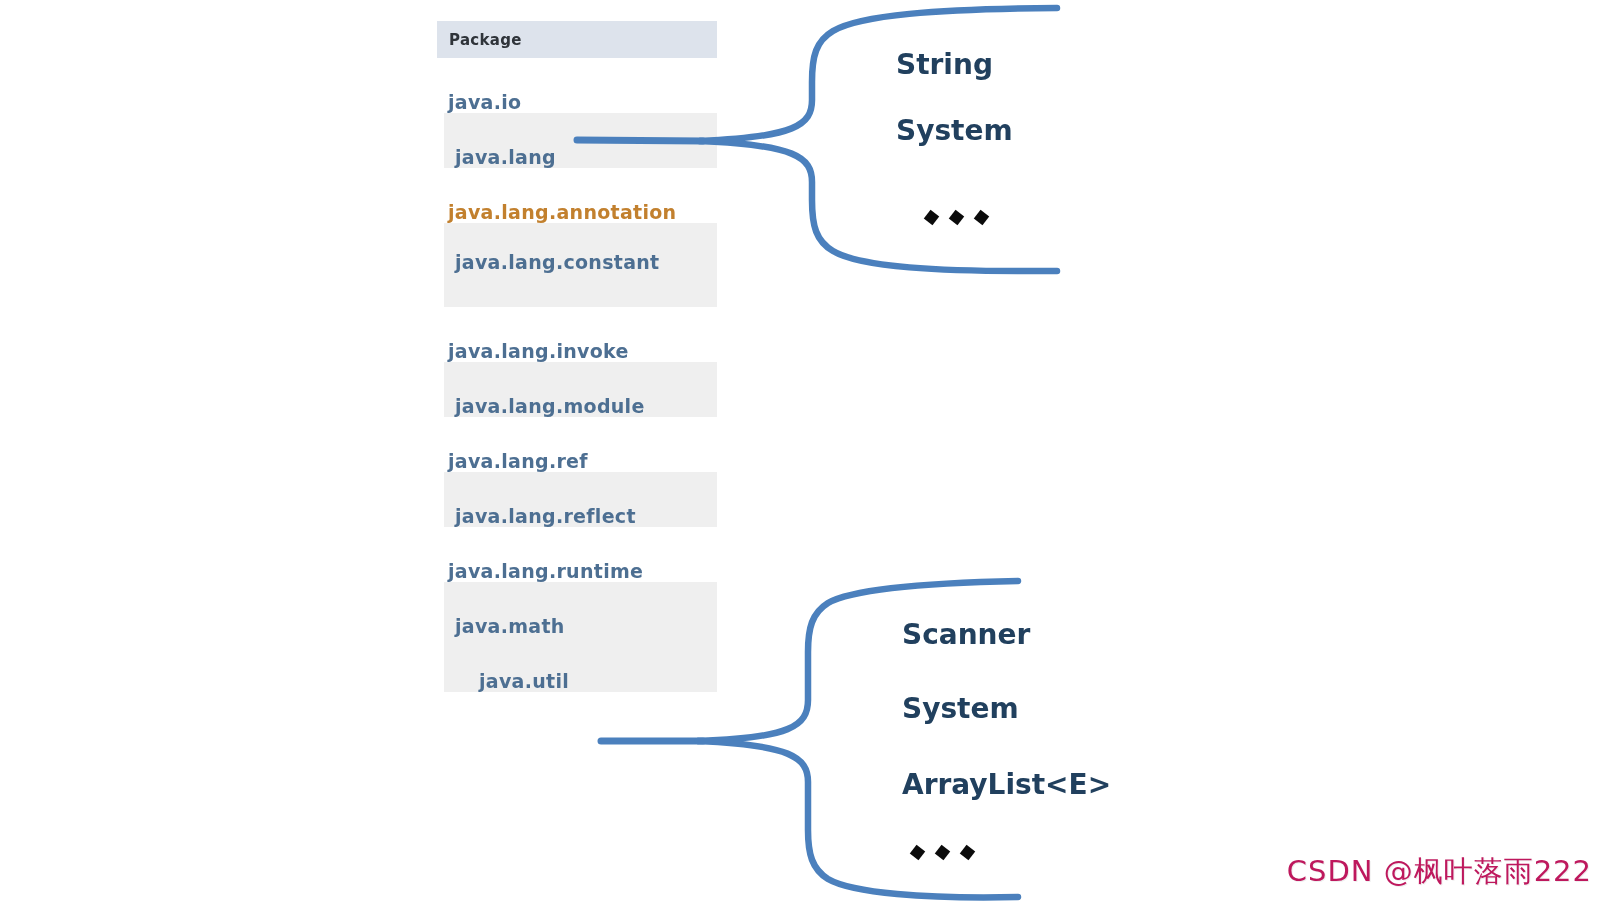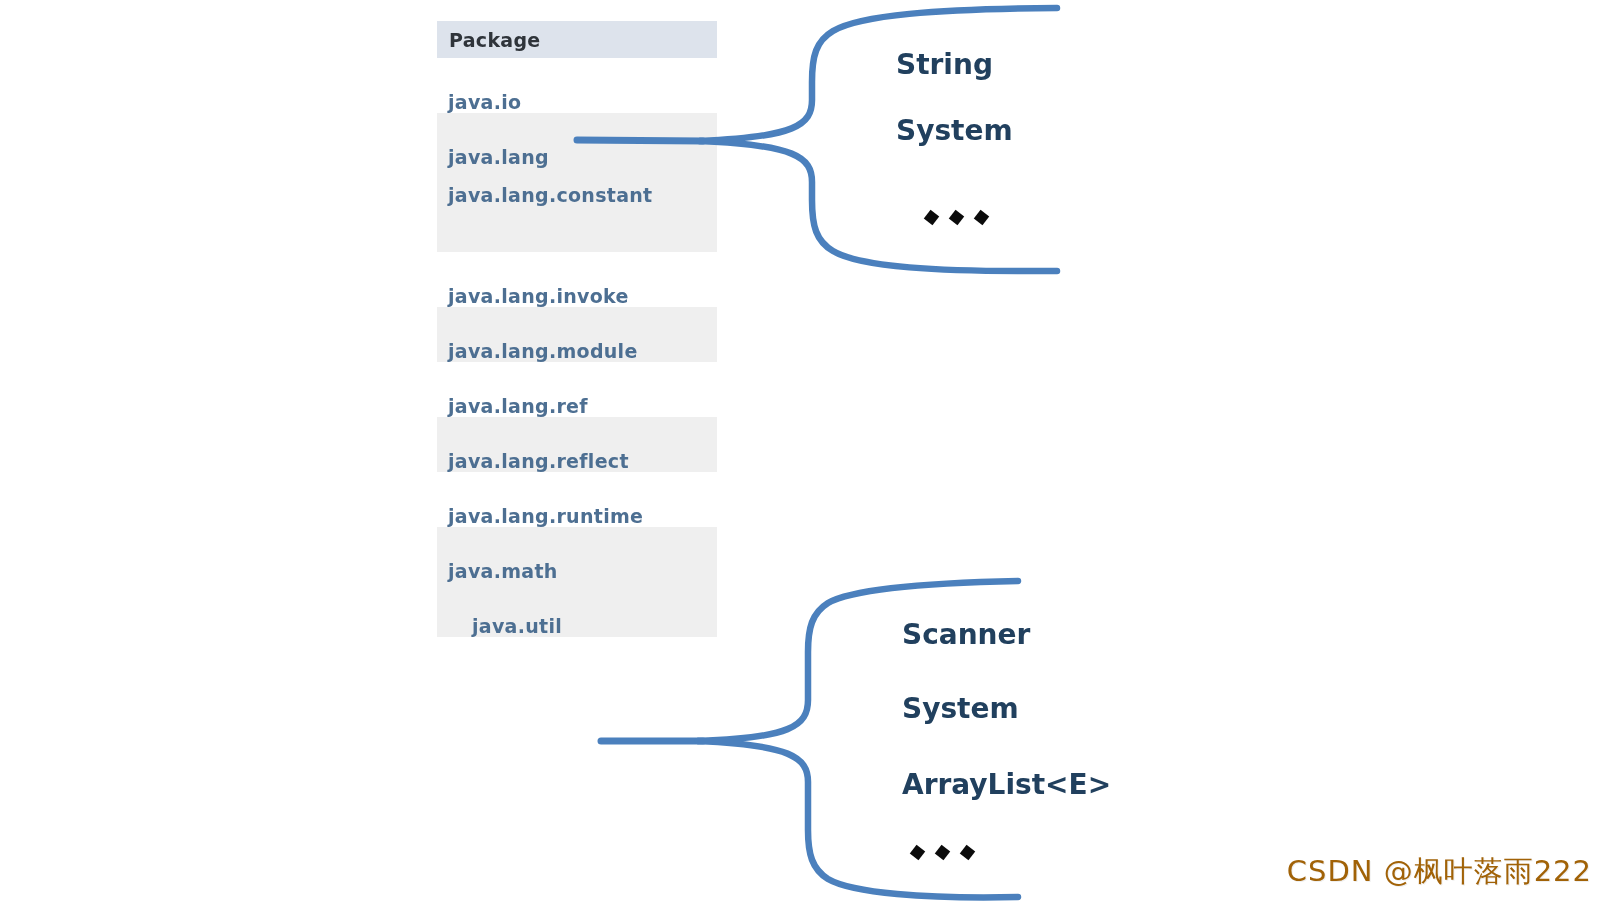--- a/index.html
+++ b/index.html
@@ -20,47 +20,47 @@
   .pkg-table {
     position: absolute;
     left: 437px;
     top: 21px;
     width: 280px;
   }
   .pkg-header {
     height: 37px;
     background: #dde3ec;
     color: #2f343a;
-    font-size: 19px;
+    font-size: 15px;
     font-weight: bold;
     letter-spacing: 0.3px;
     display: flex;
     align-items: center;
     padding-left: 12px;
     box-sizing: border-box;
   }
   .pkg-row {
     height: 55px;
     display: flex;
     align-items: flex-end;
     padding-left: 11px;
     box-sizing: border-box;
     font-size: 19px;
     font-weight: bold;
     letter-spacing: 0.3px;
     color: #4d6f92;
     background: #ffffff;
     cursor: pointer;
   }
-  .pkg-row.alt { background: #efefef; }
+  .pkg-row.alt { background: #efefef; margin-left: 7px; }
   .pkg-row.orange { color: #c2802e; }
   .pkg-row.tall {
     height: 84px;
     align-items: flex-start;
-    padding-top: 16px;
+    padding-top: 28px;
   }
   .pkg-row.indent { padding-left: 35px; }
 
   
   #overlay {
     position: absolute;
     left: 0; top: 0;
     width: 1600px; height: 905px;
     pointer-events: none;
   }
@@ -88,40 +88,43 @@
     background: #0b0b0b;
     transform: rotate(38deg);
   }
 
   
   .watermark {
     position: absolute;
     top: 852px;
     right: 8px;
     font-size: 29px;
-    color: #a16207;
+    color: #be185d;
     text-shadow: 1px 1px 0 #efefef;
     letter-spacing: 1px;
     white-space: nowrap;
   }
 </style>
 </head>
 <body>
 
 <div id="canvas">
 
   <div class="pkg-table">
     <div class="pkg-header">
       <span>Package</span>
     </div>
     <div class="pkg-row">
         <span>java.io</span>
       </div>
     <div class="pkg-row alt">
         <span>java.lang</span>
+      </div>
+    <div class="pkg-row orange">
+        <span>java.lang.annotation</span>
       </div>
     <div class="pkg-row alt tall">
         <span>java.lang.constant</span>
       </div>
     <div class="pkg-row">
         <span>java.lang.invoke</span>
       </div>
     <div class="pkg-row alt">
         <span>java.lang.module</span>
       </div>

